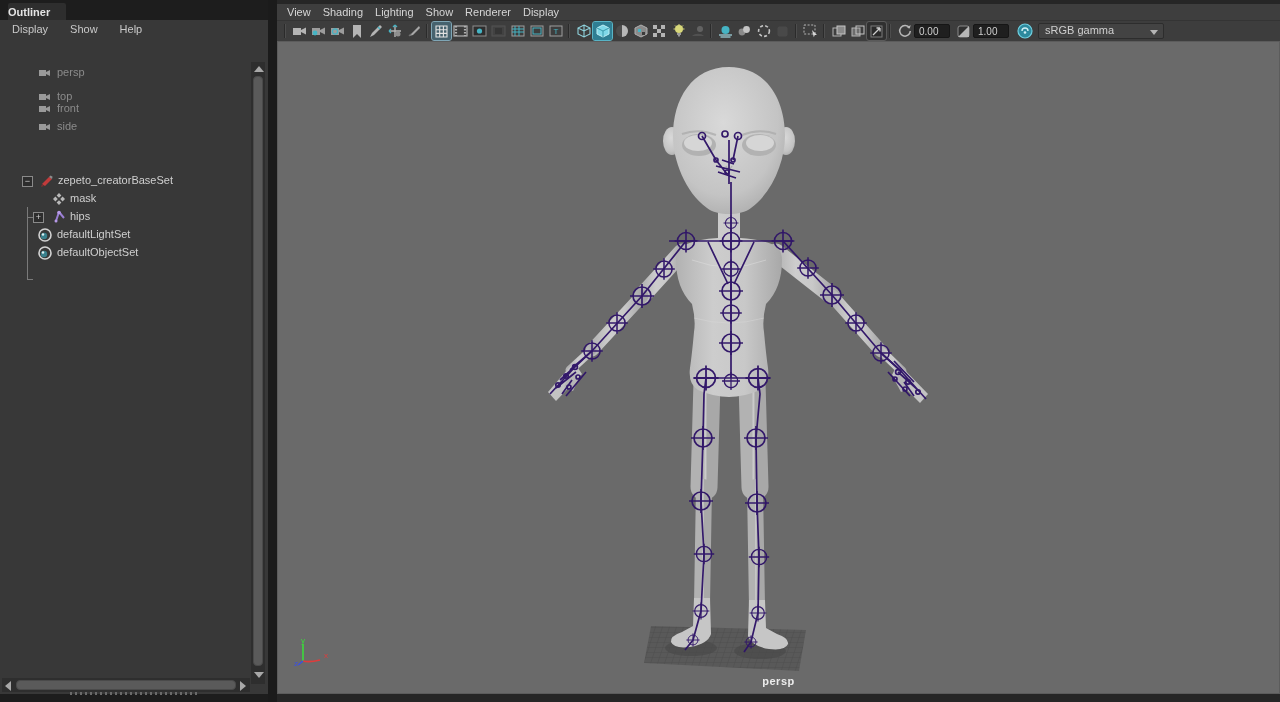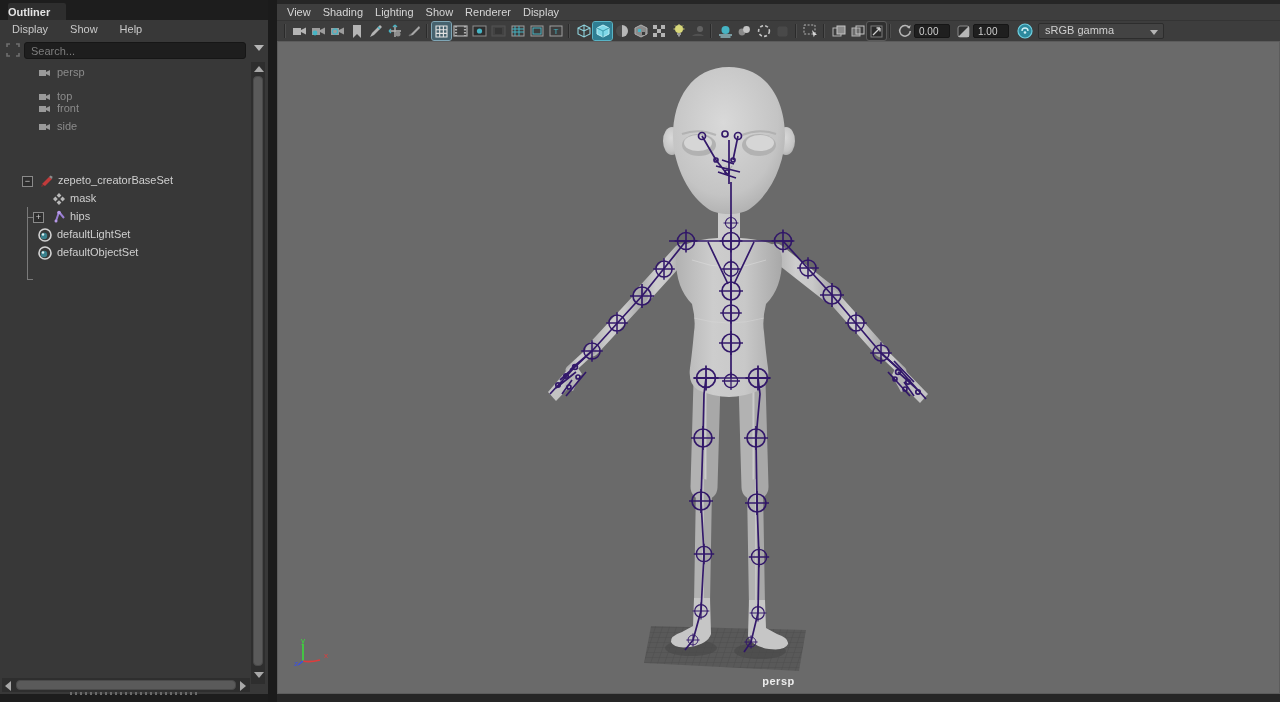--- a/index.html
+++ b/index.html
@@ -79,27 +79,20 @@
 <div id="outliner">
   <div id="outliner-tab">Outliner</div>
   <div id="outliner-body">
 
     <div id="outliner-menus">
       <span>Display</span>
       <span>Show</span>
       <span>Help</span>
     </div>
 
-    <div id="search-row">
-      <svg id="search-filter-icon" viewBox="0 0 14 14">
-        <path d="M1 4 V1 H4 M10 1 H13 V4 M13 10 V13 H10 M4 13 H1 V10" fill="none" stroke="#9a9a9a" stroke-width="1.6"></path>
-      </svg>
-      <input id="search-input" placeholder="Search..." style="">
-      <div id="search-dd-arrow"></div>
-    </div>
 
     <div id="tree">
 
       <div class="tline" style="left:27px; top:143px; width:1px; height:72px;"></div>
       <div class="tline" style="left:27px; top:153px; width:8px; height:1px;"></div>
       <div class="tline" style="left:27px; top:215px; width:6px; height:1px;"></div>
       <div class="bullet" style="left:35px; top:151px;"></div>
 
       <div class="trow dim" style="top:0">
         <svg class="ticon" style="left:38px" viewBox="0 0 14 14">

